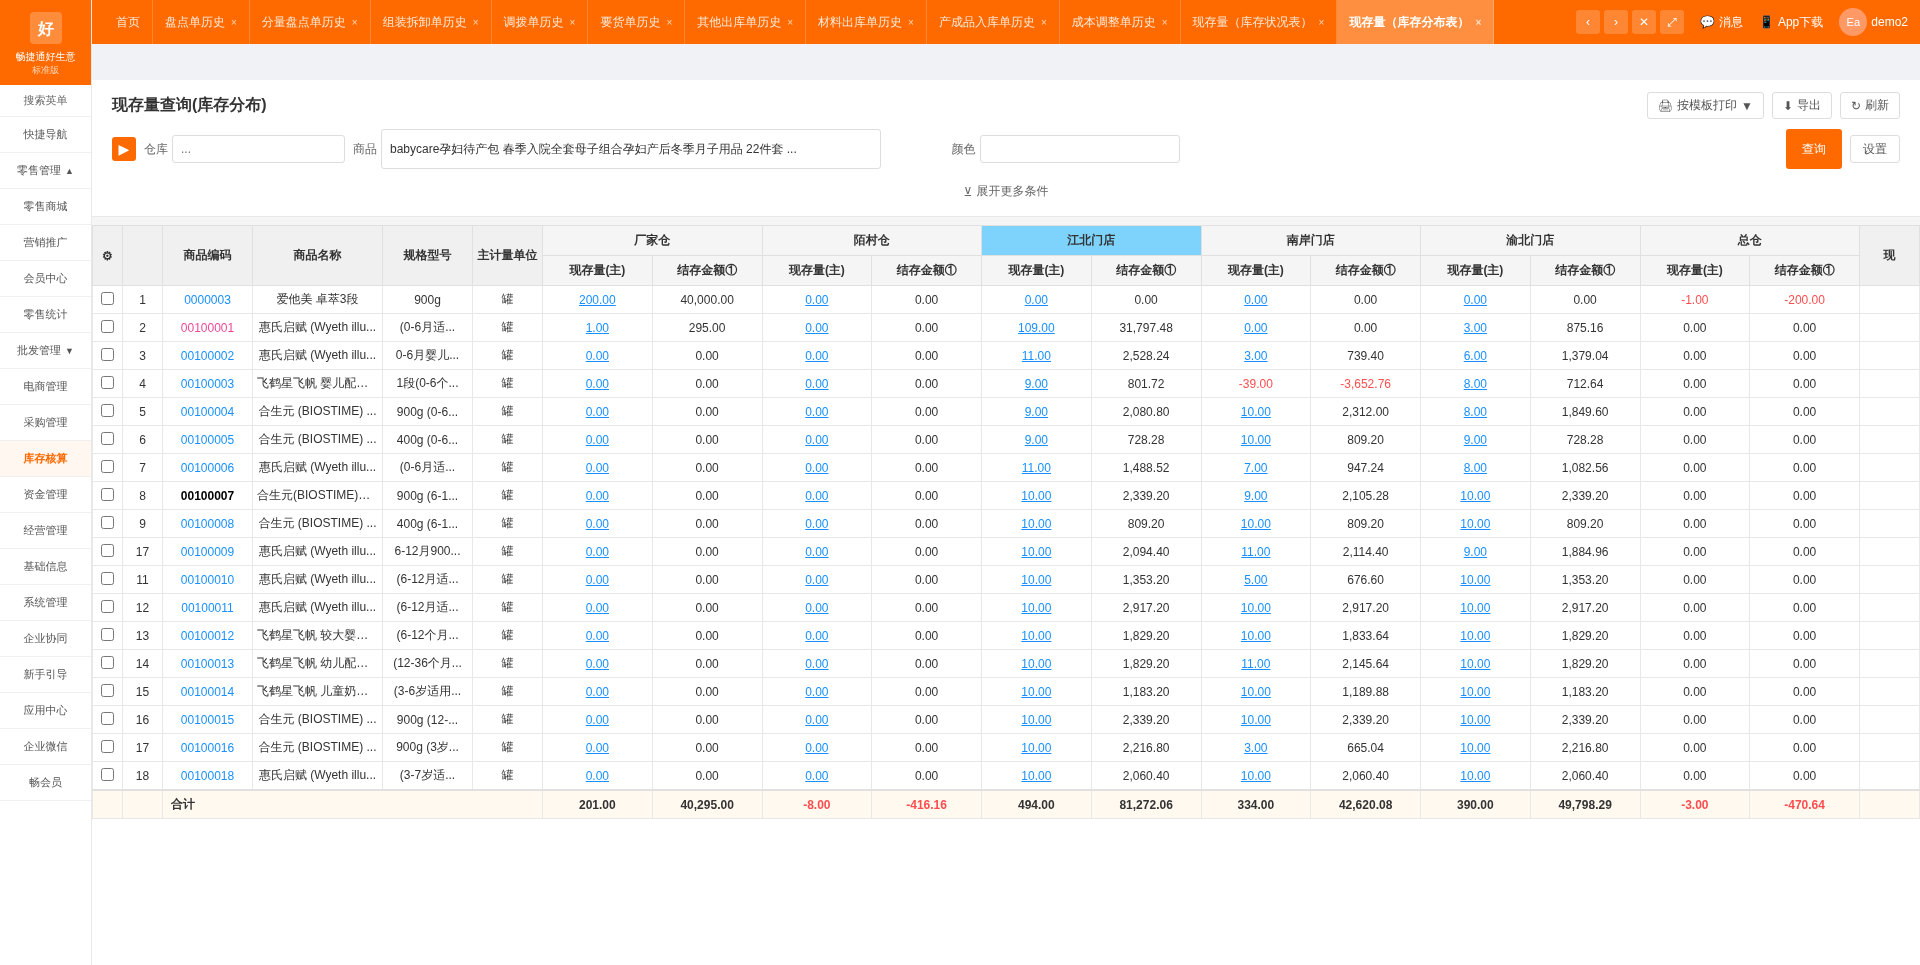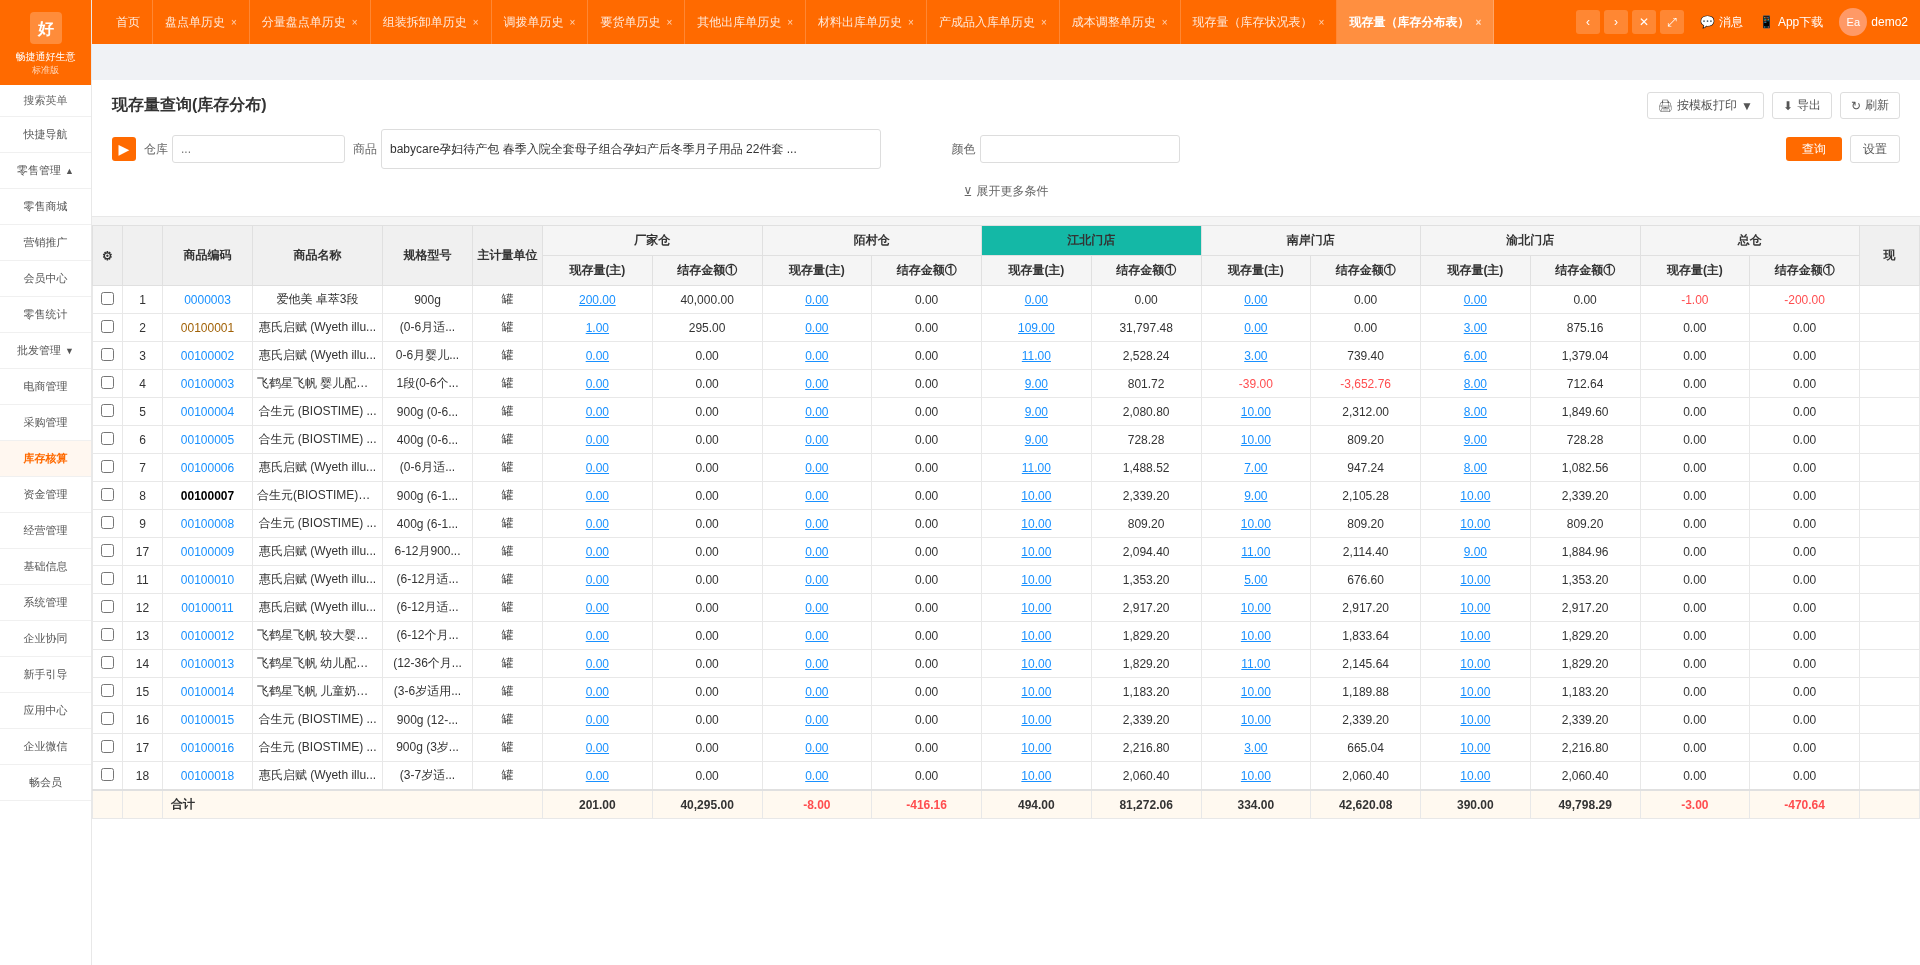--- a/index.html
+++ b/index.html
@@ -38,21 +38,21 @@
     .btn-refresh { padding: 4px 10px; border: 1px solid #ddd; border-radius: 3px; background: #fff; color: #555; cursor: pointer; font-size: 12px; display: flex; align-items: center; gap: 4px; }
 
     
     .filter-bar { background: #fff; padding: 8px 16px; border-bottom: 1px solid #e8e8e8; }
     .filter-row { display: flex; align-items: center; gap: 8px; flex-wrap: nowrap; }
     .filter-item { display: flex; align-items: center; gap: 4px; }
     .filter-label { color: #666; font-size: 12px; white-space: nowrap; }
     .filter-input { height: 28px; border: 1px solid #ddd; border-radius: 3px; padding: 0 8px; font-size: 12px; color: #333; min-width: 80px; }
     .filter-input-wide { height: 40px; border: 1px solid #ddd; border-radius: 3px; padding: 0 8px; font-size: 12px; color: #333; width: 400px; }
     .filter-input-mid { height: 28px; border: 1px solid #ddd; border-radius: 3px; padding: 0 8px; font-size: 12px; color: #333; width: 200px; }
-    .btn-query { height: 24px; padding: 0 16px; background: #ff6a00; color: #fff; border: none; border-radius: 3px; cursor: pointer; font-size: 12px; }
+    .btn-query { height: 40px; padding: 0 16px; background: #ff6a00; color: #fff; border: none; border-radius: 3px; cursor: pointer; font-size: 12px; }
     .btn-setting { height: 28px; padding: 0 12px; background: #fff; color: #555; border: 1px solid #ddd; border-radius: 3px; cursor: pointer; font-size: 12px; }
     .btn-expand { display: flex; align-items: center; gap: 4px; color: #666; font-size: 12px; cursor: pointer; padding: 4px 8px; }
     .expand-row { display: flex; align-items: center; justify-content: center; padding: 4px; }
     .orange-arrow { width: 24px; height: 24px; background: #ff6a00; border-radius: 3px; display: flex; align-items: center; justify-content: center; color: #fff; font-size: 14px; cursor: pointer; flex-shrink: 0; }
 
     
     .table-area { flex: 1; overflow: auto; background: #fff; margin: 0; }
     table { width: 100%; border-collapse: collapse; font-size: 12px; table-layout: fixed; }
     thead tr th { background: #f5f5f5; border: 1px solid #e0e0e0; padding: 6px 4px; text-align: center; font-weight: bold; color: #333; white-space: nowrap; position: sticky; top: 0; z-index: 10; }
     thead tr.header-group th { background: #f0f0f0; }
@@ -269,21 +269,21 @@
       <thead>
         <tr class="header-group">
           <th rowspan="2" style="width:30px;"><span>⚙</span></th>
           <th rowspan="2" style="width:40px;"></th>
           <th rowspan="2" style="width:90px;">商品编码</th>
           <th rowspan="2" style="width:130px;">商品名称</th>
           <th rowspan="2" style="width:90px;">规格型号</th>
           <th rowspan="2" style="width:70px;">主计量单位</th>
           <th colspan="2" style="background:#f5f5f5; border: 1px solid #e0e0e0;">厂家仓</th>
           <th colspan="2" style="background:#f5f5f5; border: 1px solid #e0e0e0;">陌村仓</th>
-          <th colspan="2" style="background:#14b8a6; border: 1px solid #e0e0e0;">江北门店</th>
+          <th colspan="2" style="background:#7dd3fc; border: 1px solid #e0e0e0;">江北门店</th>
           <th colspan="2" style="background:#f5f5f5; border: 1px solid #e0e0e0;">南岸门店</th>
           <th colspan="2" style="background:#f5f5f5; border: 1px solid #e0e0e0;">渝北门店</th>
           <th colspan="2" style="background:#f5f5f5; border: 1px solid #e0e0e0;">总仓</th>
           <th rowspan="2" style="width:60px;">现</th>
         </tr>
         <tr>
           <th style="width:70px;">现存量(主)</th>
           <th style="width:80px;">结存金额①</th>
           <th style="width:70px;">现存量(主)</th>
           <th style="width:80px;">结存金额①</th>
@@ -315,21 +315,21 @@
     <td class="">0.00</td>
     <td><span class="num-link">0.00</span></td>
     <td>0.00</td>
     <td class="num-neg">-1.00</td>
     <td class="num-neg">-200.00</td>
     <td></td>
   </tr>
           <tr>
     <td><input type="checkbox" style="cursor: pointer;"></td>
     <td>2</td>
-    <td style="color:#a16207;cursor:pointer;margin-top:32px;">00100001</td>
+    <td style="color:#ec4899;cursor:pointer;margin-top:32px;">00100001</td>
     <td title="惠氏启赋 (Wyeth illu...">惠氏启赋 (Wyeth illu...</td>
     <td>(0-6月适...</td>
     <td>罐</td>
     <td><span class="num-link">1.00</span></td>
     <td>295.00</td>
     <td><span class="num-link">0.00</span></td>
     <td class="">0.00</td>
     <td><span class="num-link">109.00</span></td>
     <td>31,797.48</td>
     <td><span class="num-link">0.00</span></td>

